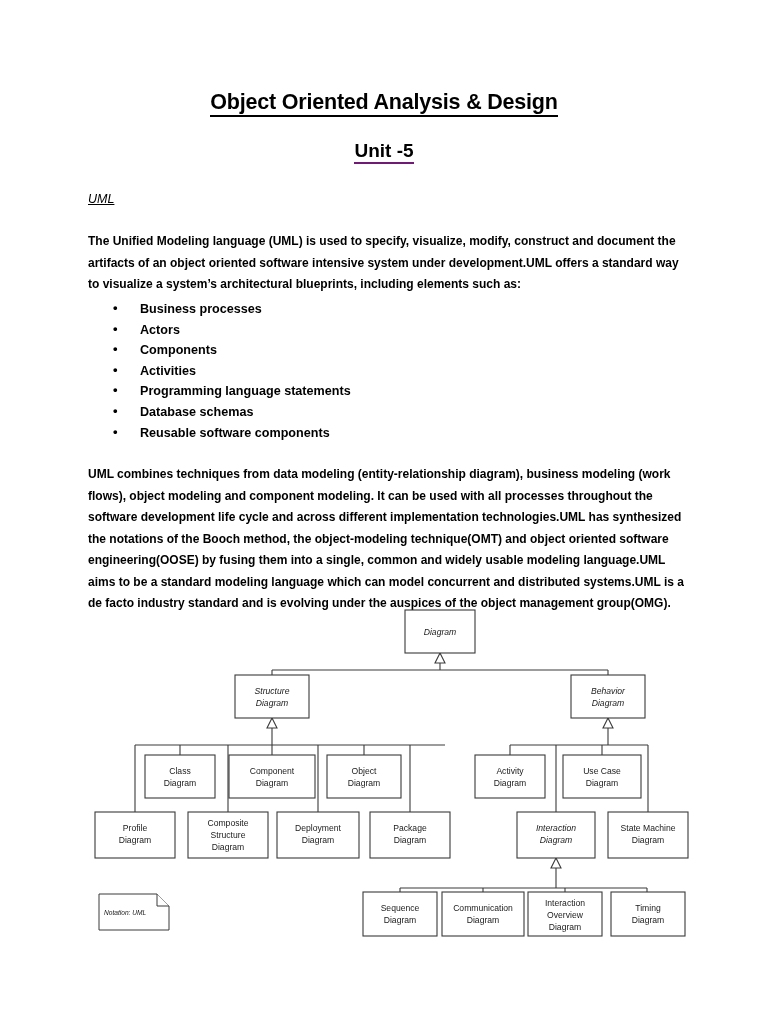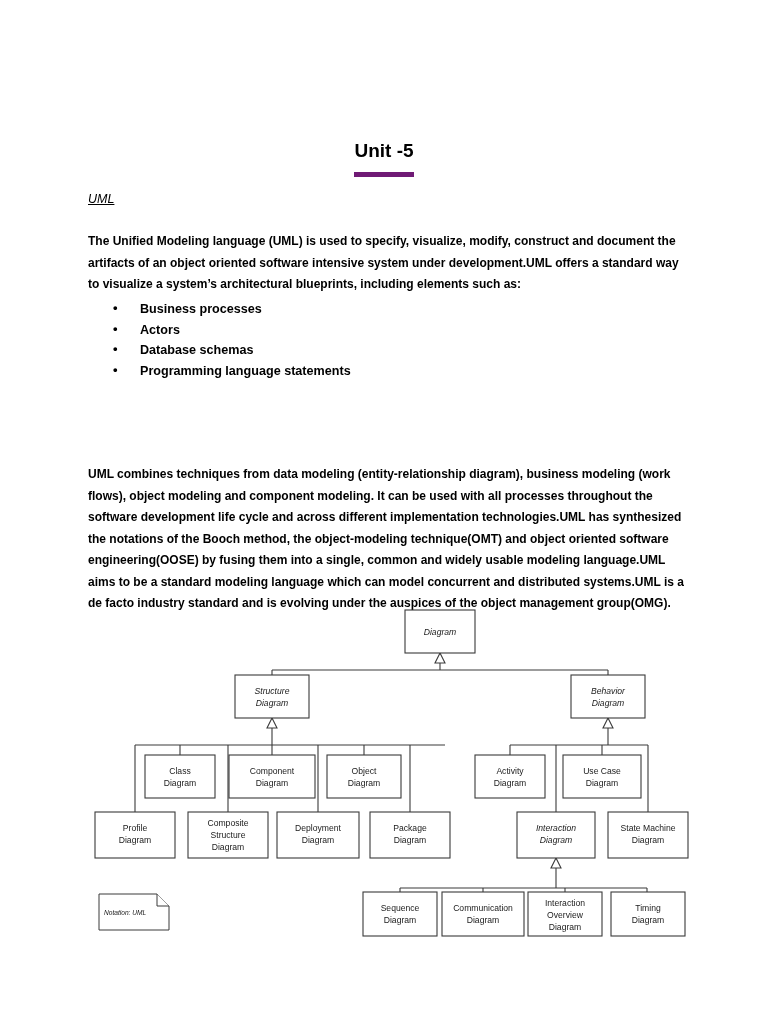--- a/index.html
+++ b/index.html
@@ -40,22 +40,22 @@
   .doc-subtitle {
     position: absolute;
     left: 0;
     right: 0;
     top: 140px;
     text-align: center;
     font-size: 19px;
     font-weight: bold;
   }
   .doc-subtitle span {
-    border-bottom: 5px solid #701a75;
-    padding-bottom: 11px;
+    border-bottom: 2px solid #701a75;
+    padding-bottom: 1px;
   }
 
   
   .section-head {
     position: absolute;
     left: 88px;
     top: 192px;
     font-size: 12.5px;
     font-weight: normal;
     font-style: italic;
@@ -143,34 +143,40 @@
     font-size: 6.6px;
     font-style: italic;
     fill: #1a1a1a;
   }
 </style>
 </head>
 <body>
 
 <div class="page">
 
+  <div class="doc-title">
+    <span>Object Oriented Analysis &amp; Design</span>
+  </div>
 
   <div class="doc-subtitle">
     <span>Unit -5</span>
   </div>
 
   <div class="section-head">UML</div>
 
   <p class="para" id="para-intro">The Unified Modeling language (UML) is used to specify, visualize, modify, construct and document the artifacts of an object oriented software intensive system under development.UML offers a standard way to visualize a system’s architectural blueprints, including elements such as:</p>
 
   <ul class="bullets">
     <li>Business processes</li>
     <li>Actors</li>
+    <li>Components</li>
+    <li>Activities</li>
+    <li>Programming language statements</li>
     <li>Database schemas</li>
-    <li>Programming language statements</li>
+    <li>Reusable software components</li>
   </ul>
 
   <p class="para" id="para-combines">UML combines techniques from data modeling (entity-relationship diagram), business modeling (work flows), object modeling and component modeling. It can be used with all processes throughout the software development life cycle and across different implementation technologies.UML has synthesized the notations of the Booch method, the object-modeling technique(OMT) and object oriented software engineering(OOSE) by fusing them into a single, common and widely usable modeling language.UML aims to be a standard modeling language which can model concurrent and distributed systems.UML is a de facto industry standard and is evolving under the auspices of the object management group(OMG).</p>
 
   <div id="uml-diagram">
     <svg width="768" height="350" viewBox="0 0 768 350" xmlns="http://www.w3.org/2000/svg">
 
       <path class="uml-line" d="M433,53 L433,70"></path>
       <path class="uml-line" d="M265,70 L601,70"></path>
       <path class="uml-line" d="M265,70 L265,75"></path>

